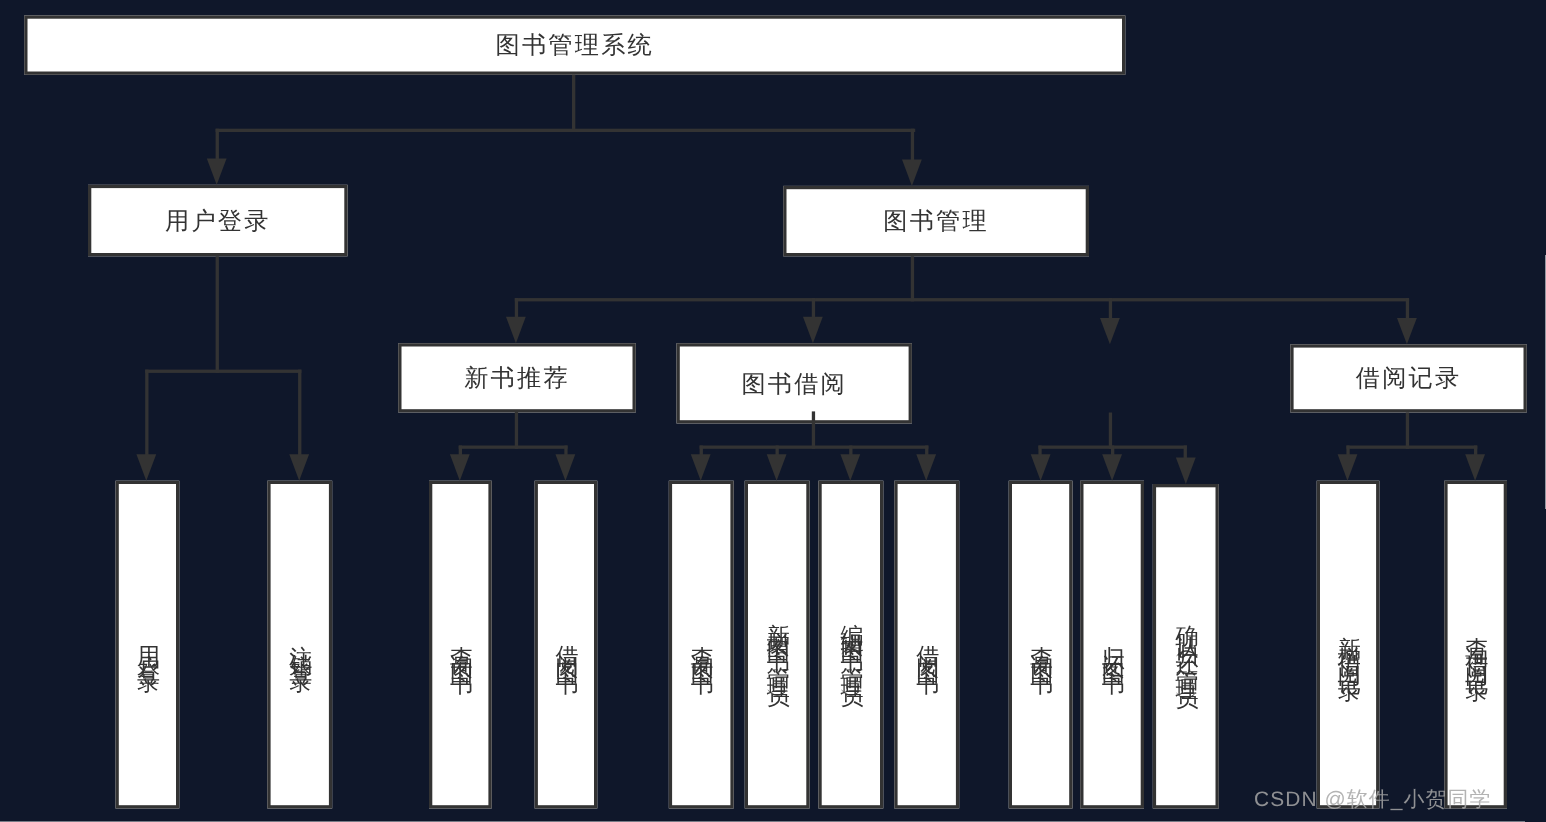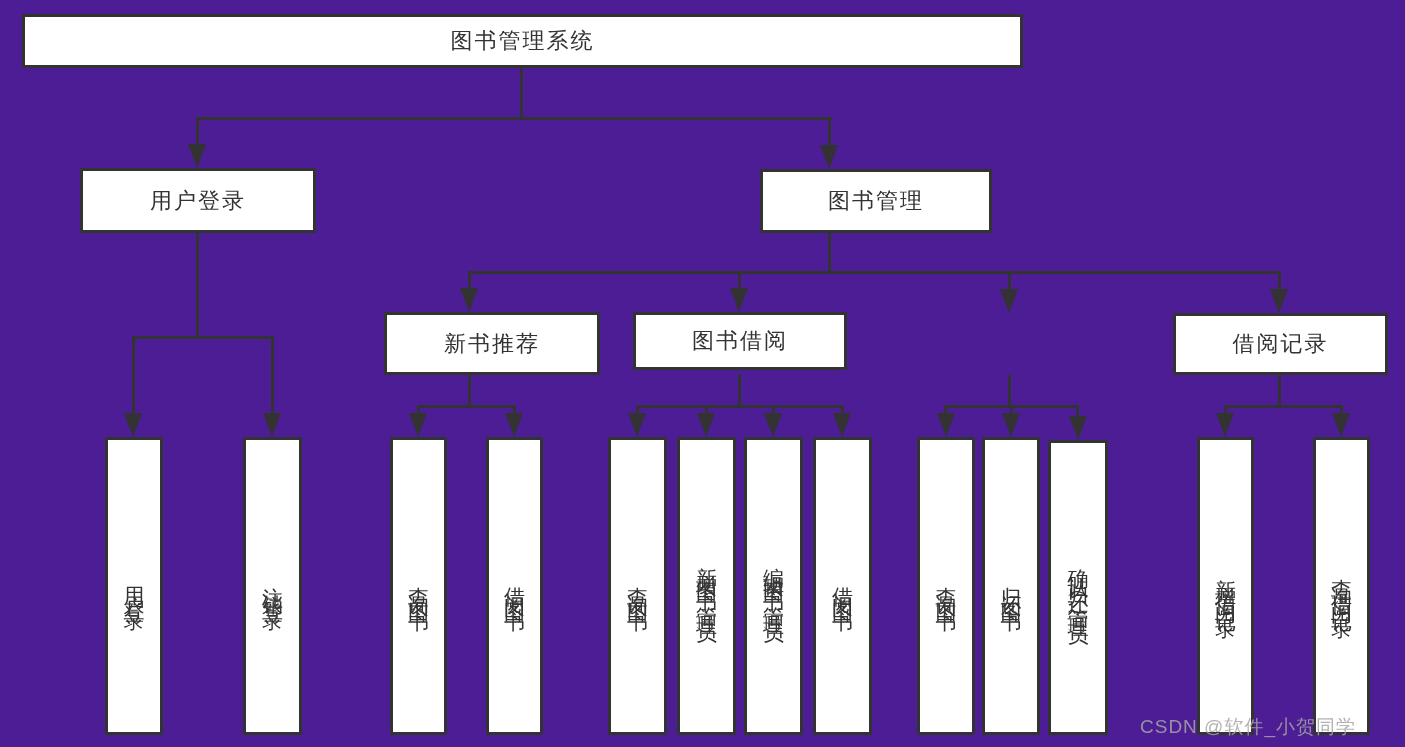--- a/index.html
+++ b/index.html
@@ -1,17 +1,17 @@
 <!DOCTYPE html>
 <html><head>
 <meta charset="utf-8">
 <style>
   html,body{margin:0;padding:0;background:#ffffff;}
   .stage{
-    position:relative;width:1405px;height:747px;background:#4c1d95;
+    position:relative;width:1405px;height:747px;background:#0f172a;
     font-family:"Liberation Sans",sans-serif;color:#333333;overflow:hidden;
   }
   .box{
     position:absolute;border:3px solid #333333;background:#ffffff;
     box-sizing:border-box;display:flex;align-items:center;justify-content:center;
   }
   .hbox{font-size:22px;letter-spacing:2px;white-space:nowrap;}
   .leaf .vtext{
     writing-mode:vertical-rl;text-orientation:mixed;
     font-size:21px;letter-spacing:8px;line-height:1.15;white-space:nowrap;
@@ -33,28 +33,28 @@
 
 <div class="stage">
 
   <div class="box hbox" style="left:22px;top:14px;width:1001px;height:54px;">
     <span>图书管理系统</span>
   </div>
 
   <div class="box hbox" style="left:80px;top:168px;width:236px;height:65px;">
     <span>用户登录</span>
   </div>
-  <div class="box hbox" style="left:712px;top:169px;width:232px;height:64px;margin-left:48px;">
+  <div class="box hbox" style="left:712px;top:169px;width:278px;height:64px;">
     <span>图书管理</span>
   </div>
 
-  <div class="box hbox" style="left:384px;top:312px;width:216px;height:63px;">
+  <div class="box hbox" style="left:362px;top:312px;width:216px;height:63px;">
     <span>新书推荐</span>
   </div>
-  <div class="box hbox" style="left:633px;top:312px;width:214px;height:58px;">
+  <div class="box hbox" style="left:615px;top:312px;width:214px;height:73px;">
     <span>图书借阅</span>
   </div>
   <div class="box hbox" style="left:1173px;top:313px;width:215px;height:62px;">
     <span>借阅记录</span>
   </div>
 
   <div class="box leaf" style="left:105px;top:437px;width:58px;height:298px;">
     <span class="vtext">用户登录</span>
   </div>
   <div class="box leaf" style="left:243px;top:437px;width:59px;height:298px;">

